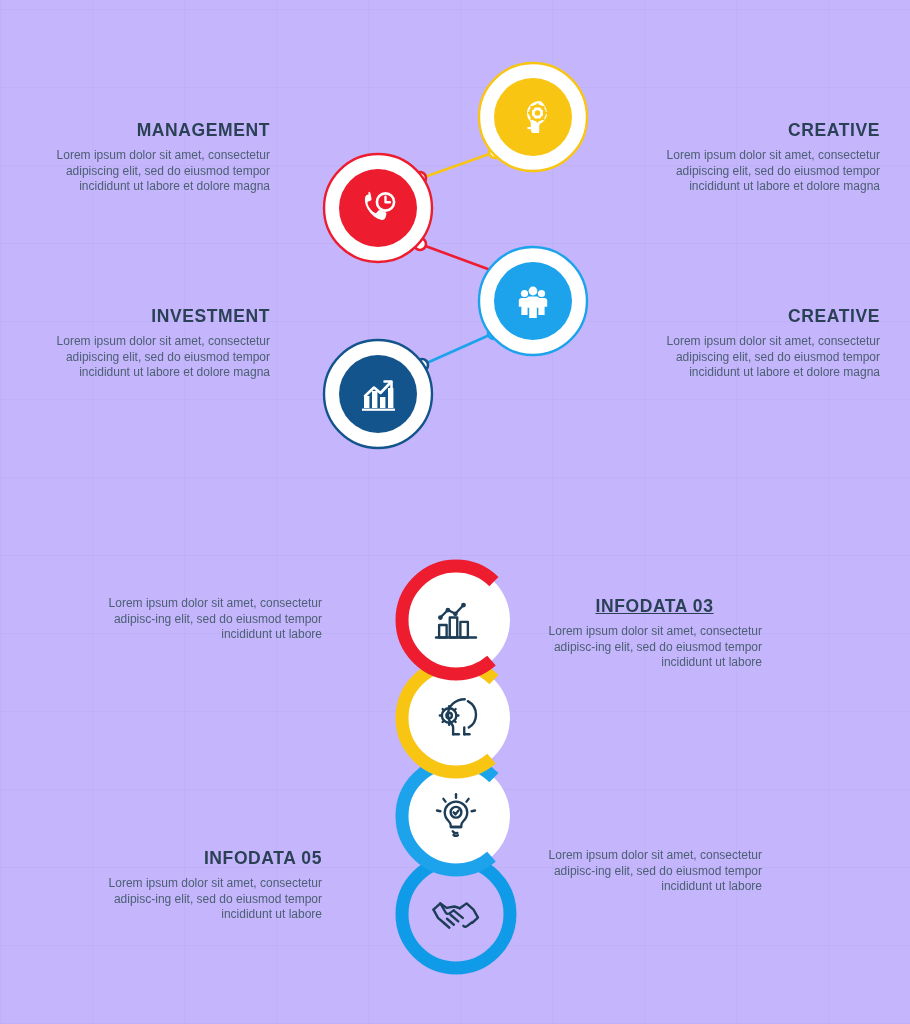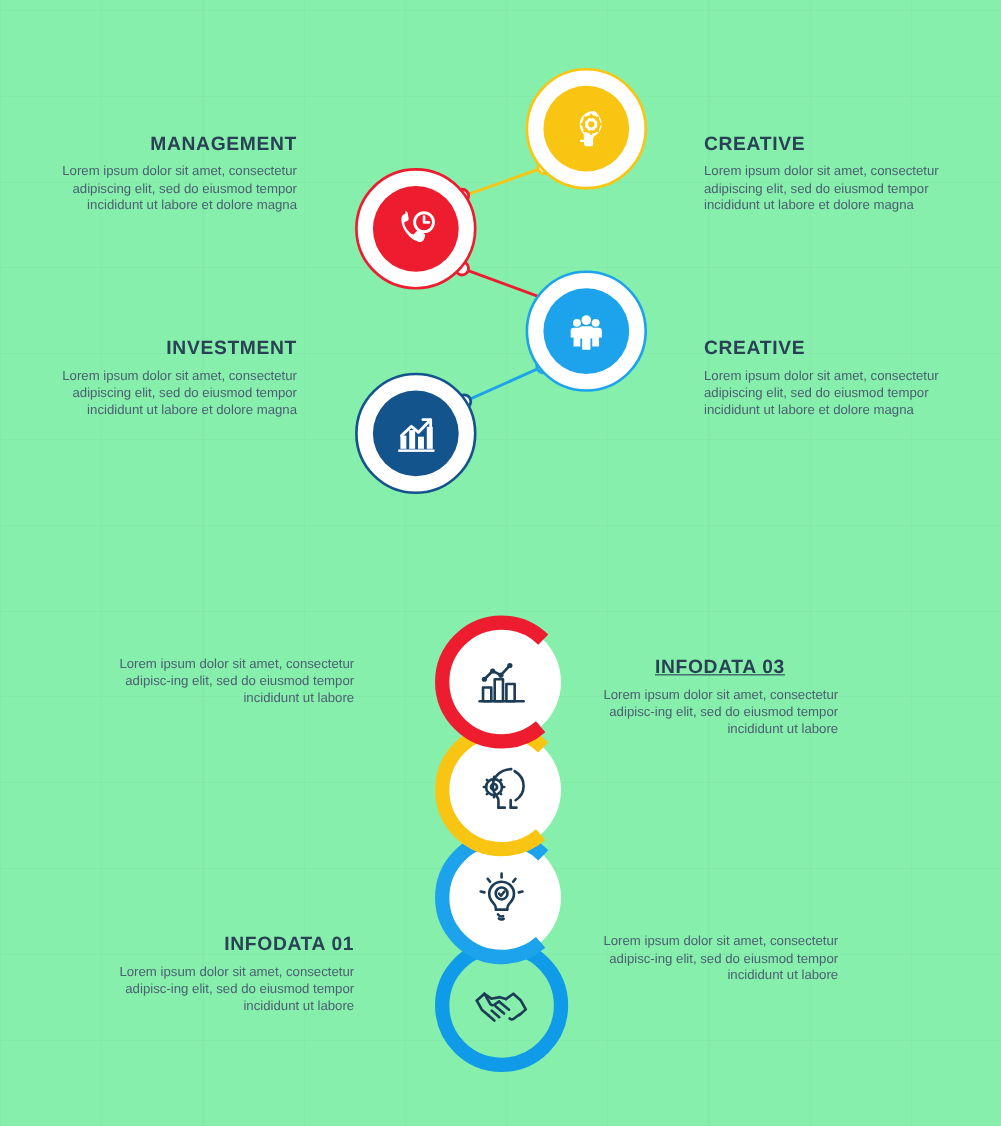--- a/index.html
+++ b/index.html
@@ -5,21 +5,21 @@
   * { margin:0; padding:0; box-sizing:border-box; }
   html, body {
     width:910px; height:1024px;
     background:#ffffff;
     font-family:"Liberation Sans", sans-serif;
     overflow:hidden;
   }
   #page {
     position:relative;
     width:910px; height:1024px;
-    background:#86efac;
+    background:#c4b5fd;
     overflow:hidden;
   }
   
   #watermark {
     position:absolute; inset:0;
     background-image:
       repeating-linear-gradient(0deg, rgba(30,60,90,0.030) 0 1px, transparent 1px 78px),
       repeating-linear-gradient(90deg, rgba(30,60,90,0.026) 0 1px, transparent 1px 92px);
     pointer-events:none;
     z-index:0;
@@ -42,21 +42,21 @@
     color:#2a4155;
     margin-bottom:7px;
     white-space:nowrap;
   }
   .txt p {
     font-size:12px;
     line-height:1.30;
     color:#4c6072;
   }
   .txt.left  { text-align:right; }
-  .txt.right { text-align:left; }
+  .txt.right { text-align:right; }
   .txt.bleft  { text-align:right; width:215px; }
   .txt.bright { text-align:right; width:215px; }
   .txt.bright h3 { text-align:center;text-decoration:underline; }
 </style>
 </head>
 <body>
 
 <div id="page">
 
   <div id="watermark"></div>
@@ -260,21 +260,21 @@
   <div class="txt bleft" style="left:107px; top:596px;">
     <p>Lorem ipsum dolor sit amet, consectetur adipisc-ing elit, sed do eiusmod tempor incididunt ut labore</p>
   </div>
 
   <div class="txt bright" style="left:547px; top:596px;">
     <h3>INFODATA 03</h3>
     <p>Lorem ipsum dolor sit amet, consectetur adipisc-ing elit, sed do eiusmod tempor incididunt ut labore</p>
   </div>
 
   <div class="txt bleft" style="left:107px; top:848px;">
-    <h3>INFODATA 01</h3>
+    <h3>INFODATA 05</h3>
     <p>Lorem ipsum dolor sit amet, consectetur adipisc-ing elit, sed do eiusmod tempor incididunt ut labore</p>
   </div>
 
   <div class="txt bright" style="left:547px; top:848px;">
     <p>Lorem ipsum dolor sit amet, consectetur adipisc-ing elit, sed do eiusmod tempor incididunt ut labore</p>
   </div>
 
 </div>
 
 </body></html>

